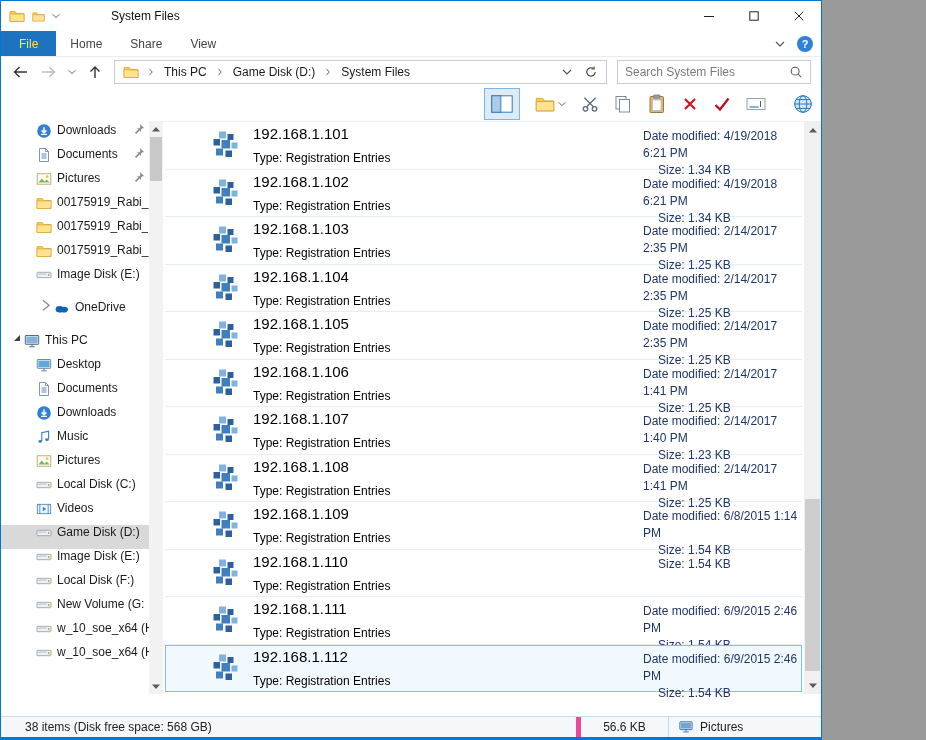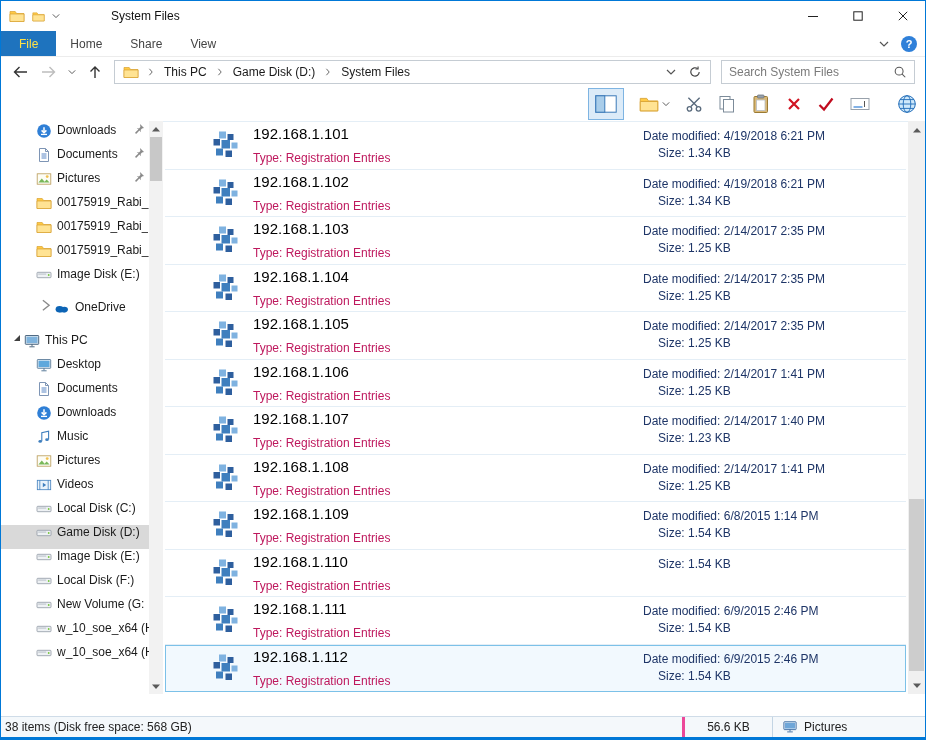--- a/index.html
+++ b/index.html
@@ -1,17 +1,17 @@
 <!DOCTYPE html>
 <html><head>
 <meta charset="utf-8">
 <style>
 *{margin:0;padding:0;box-sizing:border-box}
 body{background:#9a9a9a;font-family:"Liberation Sans",sans-serif}
-.window{position:relative;width:926px;height:740px;background:#fff;border:1px solid var(--accent,#0078d7);border-bottom-width:3px;overflow:hidden;font-size:12px;color:#1a1a1a}
+.window{position:relative;width:822px;height:740px;background:#fff;border:1px solid var(--accent,#0078d7);border-bottom-width:3px;overflow:hidden;font-size:12px;color:#1a1a1a}
 .icon{display:inline-flex;flex:0 0 auto}
 .icon svg{width:100%;height:100%;display:block}
 .i8{width:8px;height:8px}.i10{width:10px;height:10px}.i12{width:12px;height:12px}.i13{width:13px;height:13px}
 .i14{width:14px;height:14px}.i16{width:16px;height:16px}.i18{width:18px;height:18px}.i20{width:20px;height:20px}
 .i22{width:22px;height:22px}.i32{width:32px;height:32px}
 
 .titlebar{position:absolute;top:0;left:0;right:0;height:30px;display:flex;align-items:center;background:#fff}
 .qat{display:flex;align-items:center;gap:7px;padding-left:8px}
 .title{position:absolute;left:110px;top:8px;font-size:12px;color:#111}
 .win-controls{margin-left:auto;display:flex;height:100%}
@@ -53,33 +53,33 @@
 .sscroll{position:absolute;top:0;right:0;width:14px;bottom:0;background:#f2f2f2}
 .sscroll .sthumb{position:absolute;left:1px;right:1px;top:16px;height:44px;background:#c8c8c8}
 .sarrow{position:absolute;left:0;width:14px;height:15px;display:flex;align-items:center;justify-content:center}
 
 .filearea{flex:1;position:relative}
 .filelist{position:absolute;left:0;top:0;right:17px;bottom:0;border-top:1px solid var(--sep,#e4eef6)}
 .file-row{height:47.5px;margin:0 2px;border-bottom:1px solid var(--sep,#e4eef6);position:relative;display:flex;align-items:center;padding-left:44px;cursor:default}
 .file-row.selected{background:#f2f9fe;outline:1px solid var(--sel-border,#7cc1e8);outline-offset:-1px}
 .file-ic{margin-right:12px}
 .file-name{font-size:15px;color:#000;line-height:17px}
-.file-type{font-size:12px;color:#be185d;margin-top:9px}
+.file-type{font-size:12px;color:#000000;margin-top:9px}
 .file-details{position:absolute;left:478px;top:6px;color:var(--detail-text,#1e3567);font-size:12px;line-height:17px}
 .fd-size{padding-left:15px}
 .vscroll{position:absolute;top:0;right:0;width:17px;bottom:0;background:#f0f0f0}
 .vscroll .varrow{position:absolute;left:0;width:17px;height:17px;display:flex;align-items:center;justify-content:center}
 .vscroll .vthumb{position:absolute;left:1px;right:1px;top:66%;height:30%;background:#cdcdcd}
 
 .statusrow{position:absolute;left:0;right:0;bottom:21px;height:22px;display:flex;align-items:center;padding:0 10px;background:#fff;color:#333}
 .view-toggles{margin-left:auto;display:flex;gap:3px;margin-right:6px}
 .vt{width:22px;height:17px;display:flex;align-items:center;justify-content:center}
 .vt.active{background:#cfe4f7;outline:1px solid #84b6e0}
 .bottombar{position:absolute;left:0;right:0;bottom:0;height:21px;display:flex;align-items:stretch;background:#f4f8fb;border-top:1px solid #cfdce8;color:#222}
-.bb-left{flex:1;display:flex;align-items:center;padding-left:4px;border-right:3px solid #ec4899}
+.bb-left{flex:1;display:flex;align-items:center;padding-left:24px;border-right:5px solid #ec4899}
 .bb-size{width:88px;display:flex;align-items:center;justify-content:center;border-right:1px solid #c3d5e4}
 .bb-comp{width:152px;display:flex;align-items:center;gap:7px;padding-left:10px}
 </style>
 </head>
 <body>
 
 <div class="window" style="--accent: #0078d7; --file-tab: #1e73be; --sel-border: #7cc1e8; --detail-text: #1e3567; --sep: #e4eef6;">
 
   <div class="titlebar">
     <div class="qat">
@@ -485,37 +485,37 @@
                 <path d="M2.4 11.6l3.4-4.2 2.8 3.4 2-2.4 3 3.2z" fill="#79b85a"></path>
                 <circle cx="11.2" cy="5.6" r="1.4" fill="#f2c14e"></circle>
               </svg>
             </span>
             <span class="side-label">Pictures</span>
           </div>
           <div class="side-item" style="padding-left: 22px;">
             <span class="expander"></span>
             <span class="icon i16 side-ic">
               <svg viewBox="0 0 16 16">
+                <rect x="1" y="5.3" width="14" height="5.4" rx=".8" fill="#eef1f4" stroke="#8f98a3" stroke-width=".8"></rect>
+                <rect x="2.2" y="6.4" width="8" height="1.4" fill="#c7cdd4"></rect>
+                <circle cx="12.7" cy="8" r=".9" fill="#74c63c"></circle>
+              </svg>
+            </span>
+            <span class="side-label">Local Disk (C:)</span>
+          </div>
+          <div class="side-item" style="padding-left: 22px;">
+            <span class="expander"></span>
+            <span class="icon i16 side-ic">
+              <svg viewBox="0 0 16 16">
                 <rect x="1.3" y="3.3" width="13.4" height="9.4" fill="#eaf3fb" stroke="#3f7fbe" stroke-width=".8"></rect>
                 <path d="M3.8 3.3v9.4M12.2 3.3v9.4" stroke="#3f7fbe" stroke-width=".8"></path>
                 <path d="M6.8 5.8l3.4 2.2-3.4 2.2z" fill="#3f7fbe"></path>
               </svg>
             </span>
             <span class="side-label">Videos</span>
-          </div>
-          <div class="side-item" style="padding-left: 22px;">
-            <span class="expander"></span>
-            <span class="icon i16 side-ic">
-              <svg viewBox="0 0 16 16">
-                <rect x="1" y="5.3" width="14" height="5.4" rx=".8" fill="#eef1f4" stroke="#8f98a3" stroke-width=".8"></rect>
-                <rect x="2.2" y="6.4" width="8" height="1.4" fill="#c7cdd4"></rect>
-                <circle cx="12.7" cy="8" r=".9" fill="#74c63c"></circle>
-              </svg>
-            </span>
-            <span class="side-label">Local Disk (C:)</span>
           </div>
           <div class="side-item selected" style="padding-left: 22px;">
             <span class="expander"></span>
             <span class="icon i16 side-ic">
               <svg viewBox="0 0 16 16">
                 <rect x="1" y="5.3" width="14" height="5.4" rx=".8" fill="#eef1f4" stroke="#8f98a3" stroke-width=".8"></rect>
                 <rect x="2.2" y="6.4" width="8" height="1.4" fill="#c7cdd4"></rect>
                 <circle cx="12.7" cy="8" r=".9" fill="#74c63c"></circle>
               </svg>
             </span>

